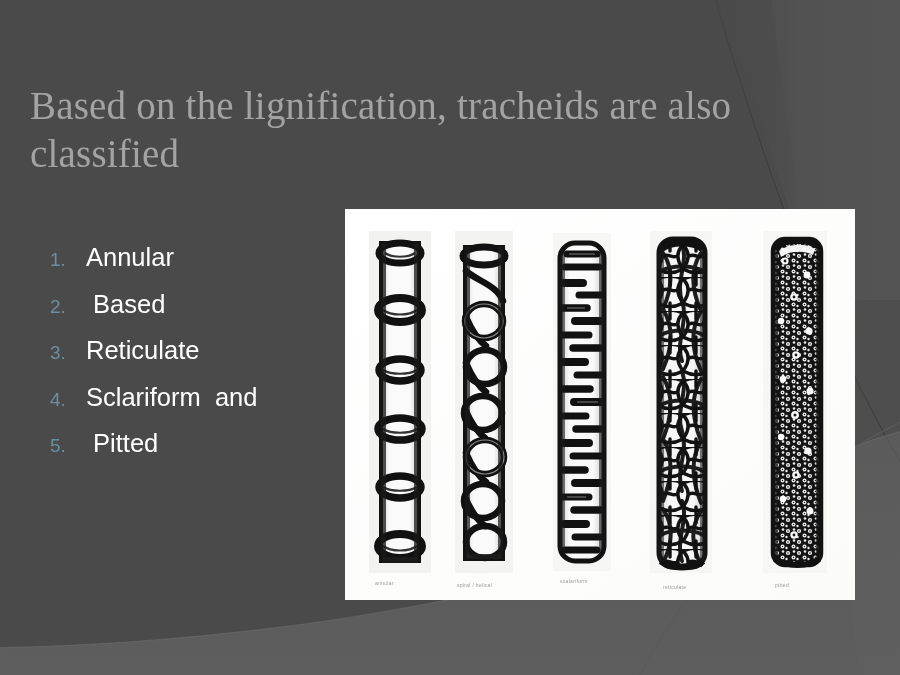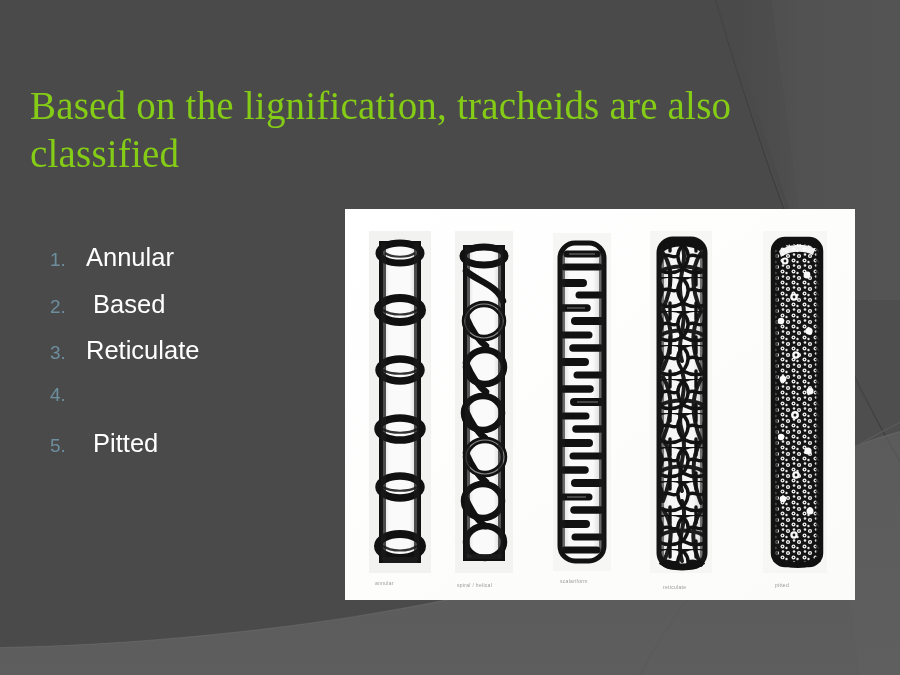--- a/index.html
+++ b/index.html
@@ -22,21 +22,21 @@
     inset: 0;
     width: 900px;
     height: 675px;
   }
   
   #title {
     position: absolute;
     left: 30px;
     top: 82px;
     width: 790px;
-    color: #84cc16;
+    color: #a3a3a3;
     font-family: "Liberation Serif", serif;
     font-size: 39px;
     font-weight: 400;
     line-height: 1.24;
     letter-spacing: 0.2px;
     white-space: pre-wrap;
   }
   
   #list {
     position: absolute;
@@ -136,20 +136,21 @@
       <span class="li-text"> Based</span>
     </div>
 
     <div class="li-row">
       <span class="li-num">3.</span>
       <span class="li-text">Reticulate</span>
     </div>
 
     <div class="li-row">
       <span class="li-num">4.</span>
+      <span class="li-text">Sclariform  and</span>
     </div>
 
     <div class="li-row">
       <span class="li-num">5.</span>
       <span class="li-text"> Pitted</span>
     </div>
 
   </div>
 
   <div id="figure-panel">

